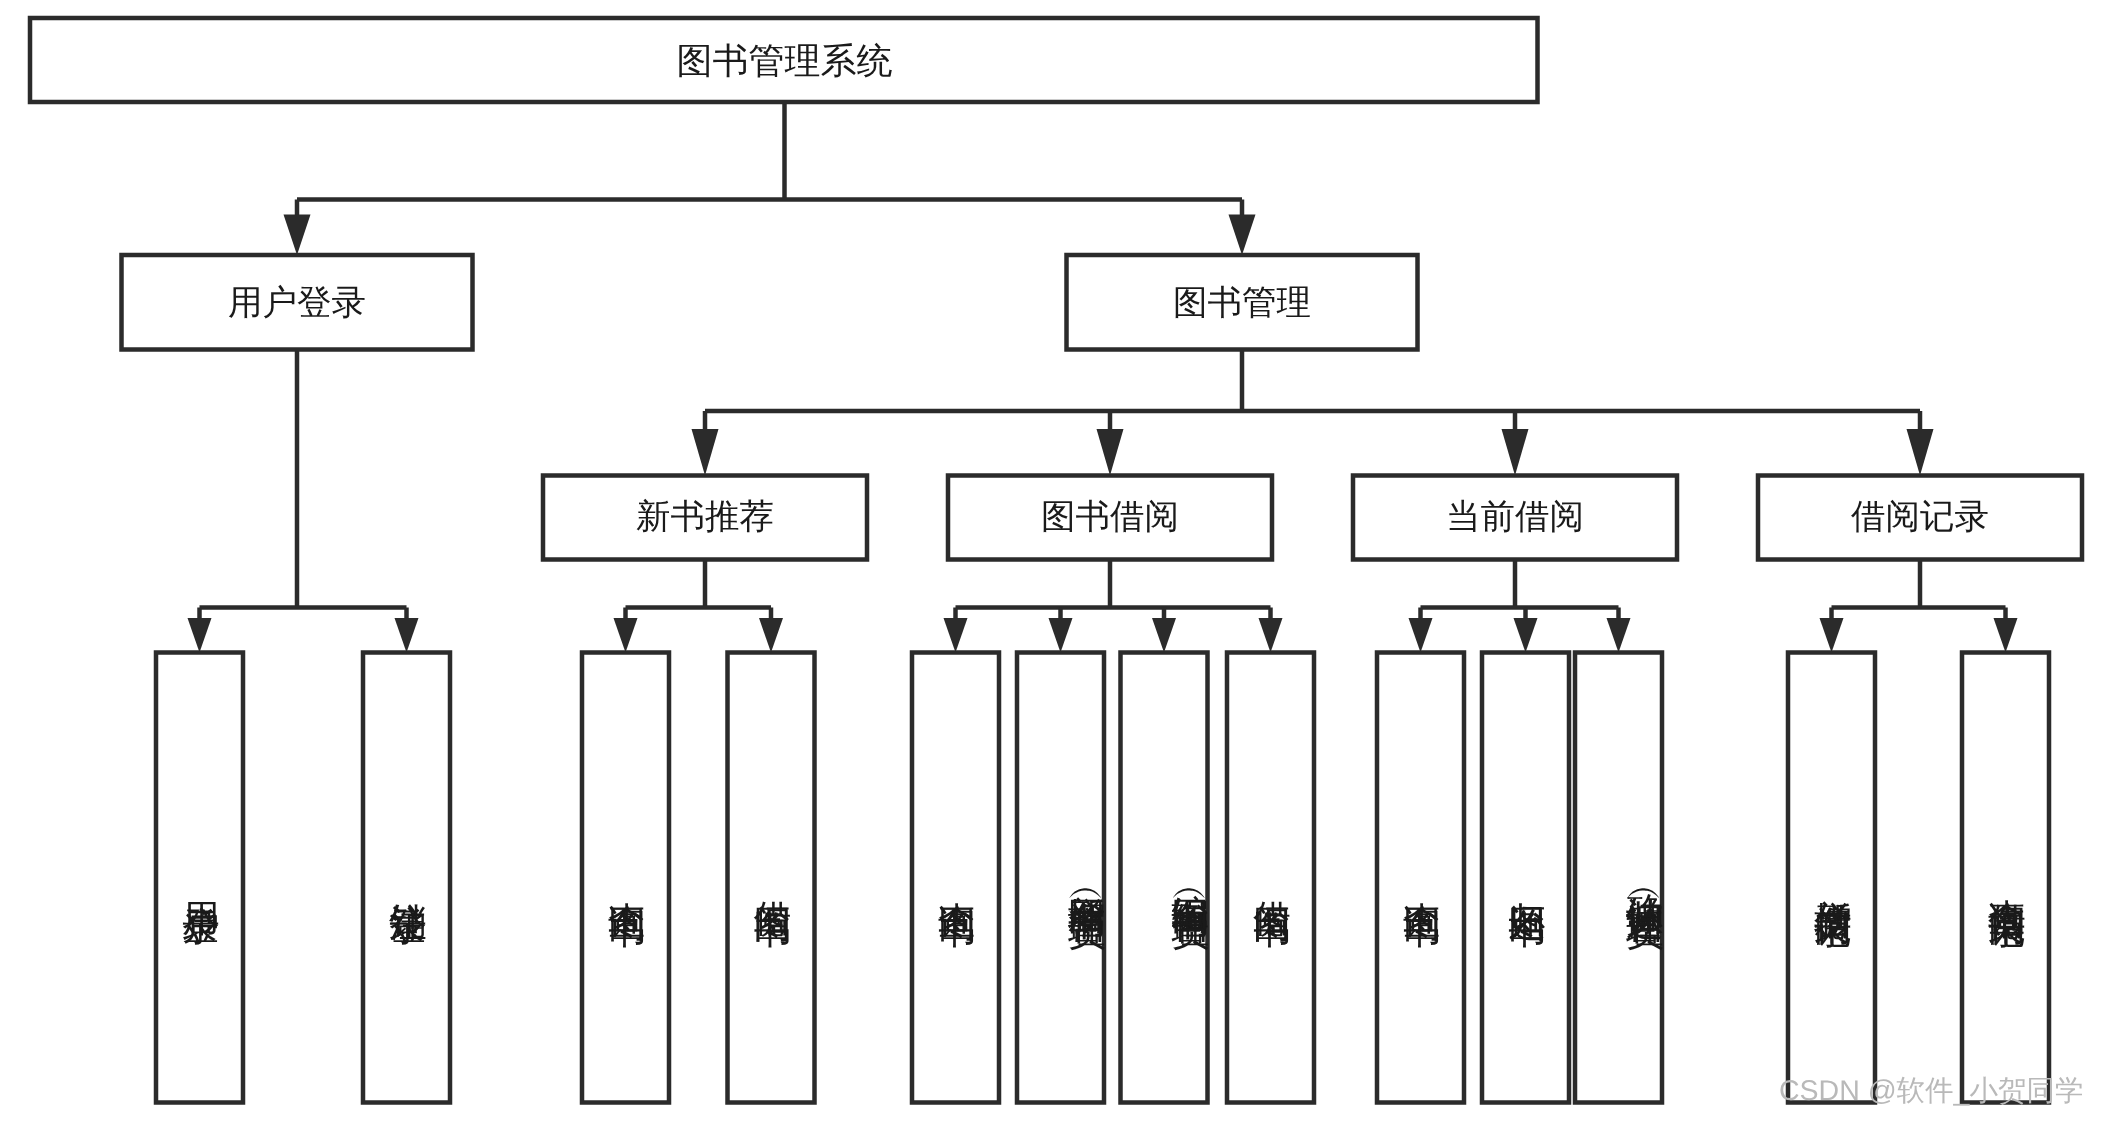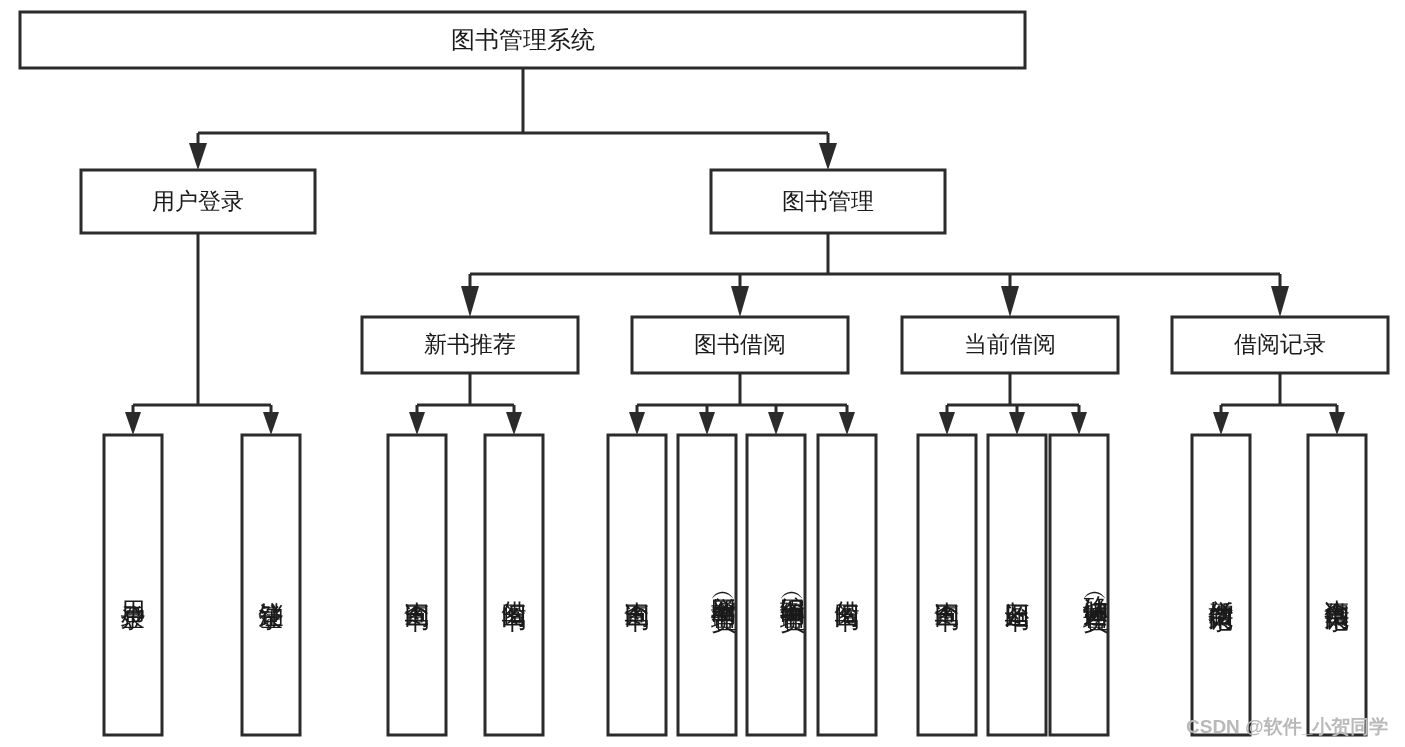--- a/index.html
+++ b/index.html
@@ -77,21 +77,20 @@
     user-select: none;
   }
   .watermark {
     position: absolute;
     font-family: "Liberation Sans", "DejaVu Sans", sans-serif;
     font-size: 19px;
     color: #b9b9b9;
     white-space: nowrap;
     left: 1186px;
     top: 714px;
-    font-weight: bold;
   }
 </style>
 </head>
 <body>
 
 <div id="diagram-root">
 
   <svg id="tree-svg" viewBox="0 0 1405 747">
 
     <g>

